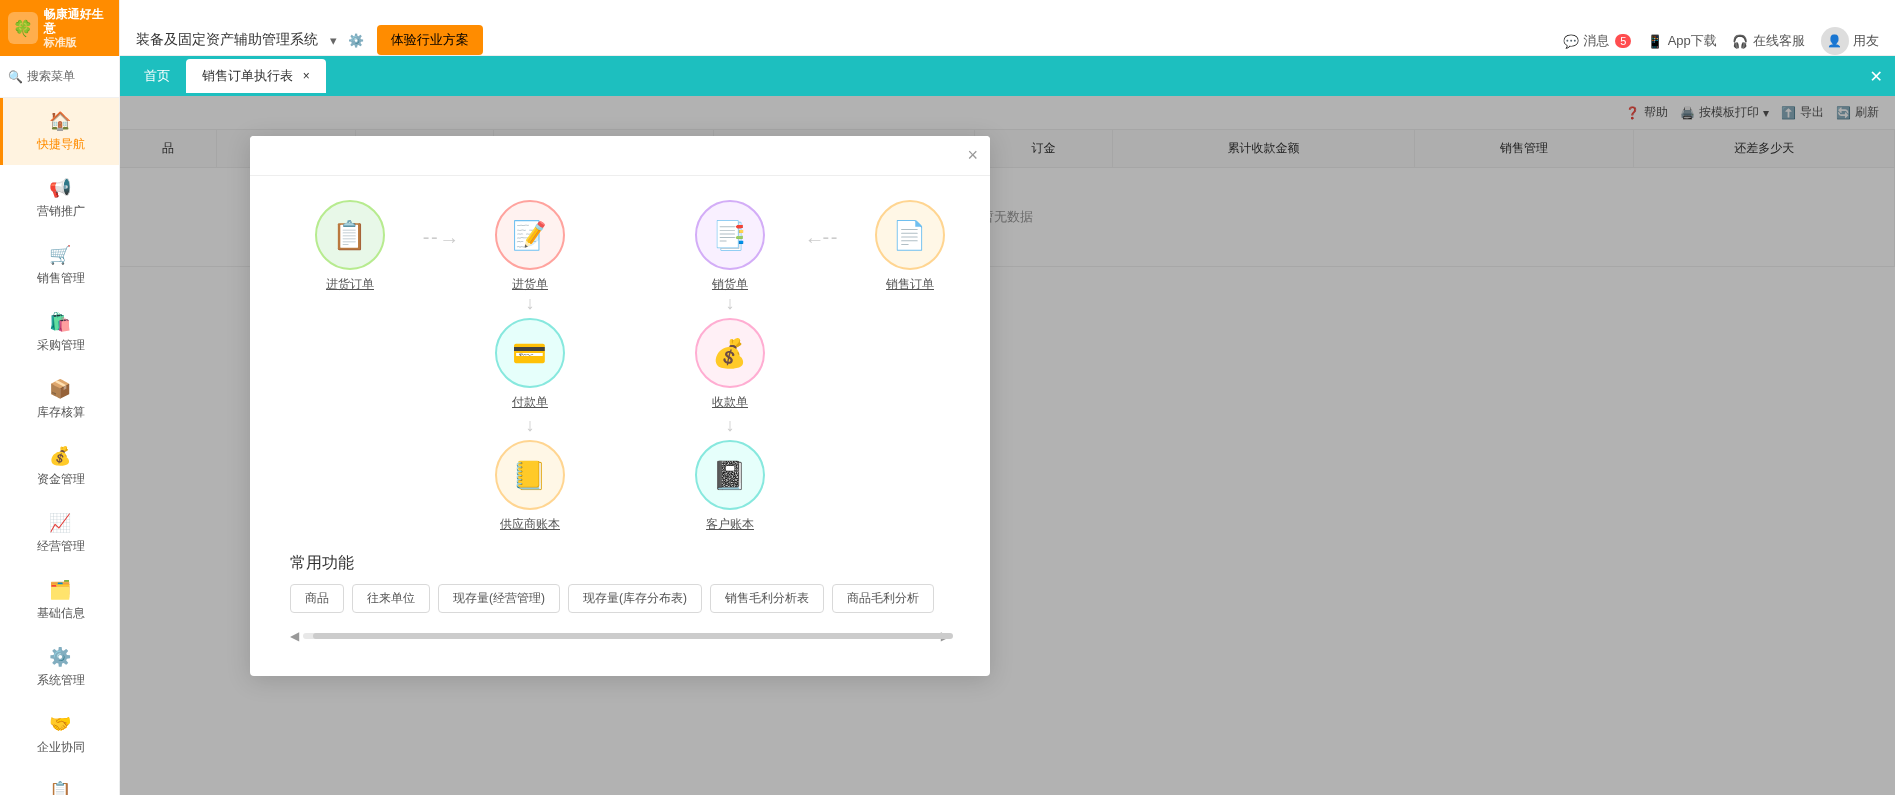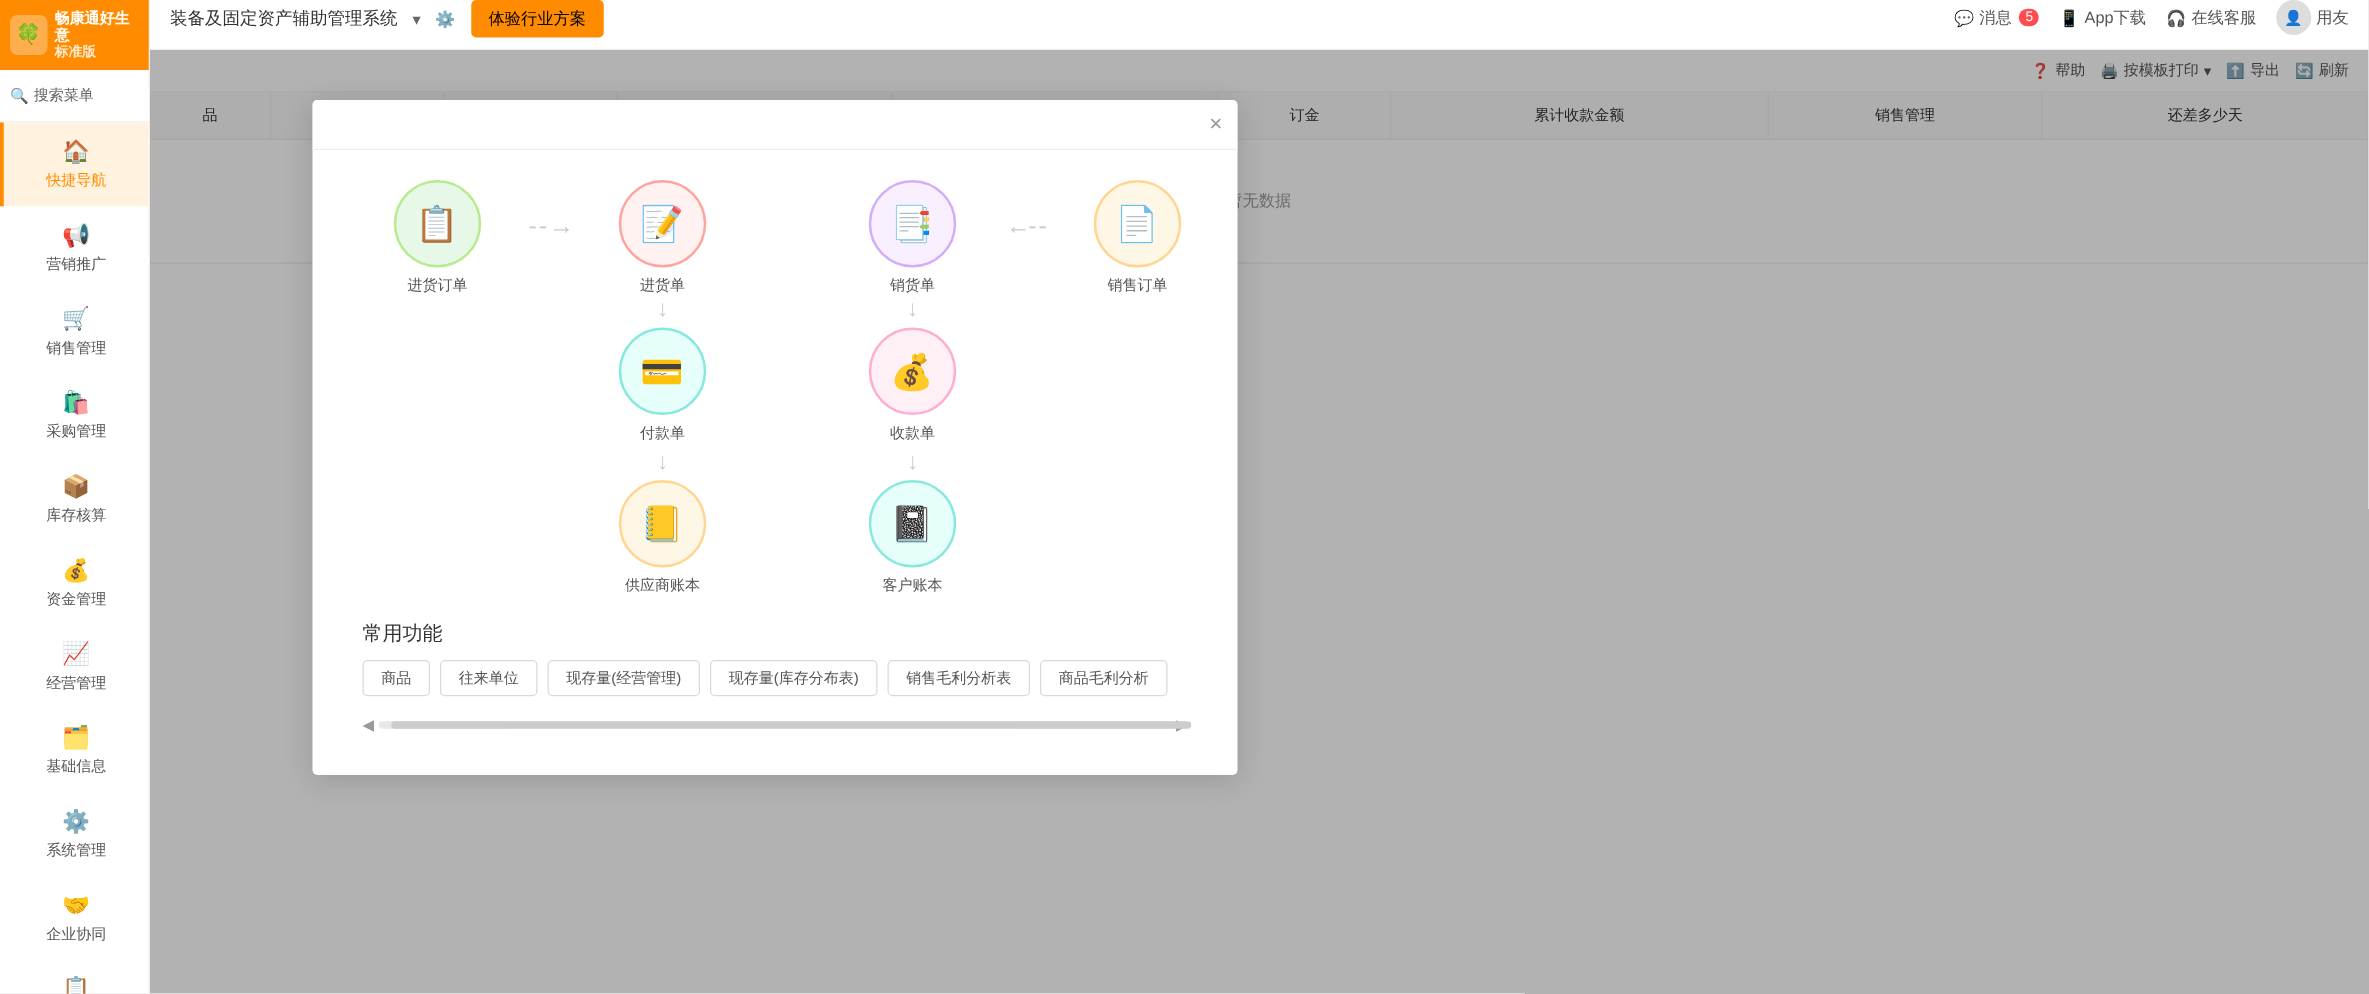--- a/index.html
+++ b/index.html
@@ -52,23 +52,23 @@
       gap: 4px;
     }
     .sidebar-item.active { background: #fff3e0; color: #ff8c00; border-left-color: #ff8c00; }
     .sidebar-item .nav-icon { font-size: 18px; }
 
     
     .main { flex: 1; display: flex; flex-direction: column; overflow: hidden; }
 
     
     .top-header {
-      height: 40px;
+      height: 56px;
       background: #fff;
-      display: flex; align-items: flex-start; justify-content: space-between;
+      display: flex; align-items: flex-end; justify-content: space-between;
       padding: 0 16px;
       border-bottom: 1px solid #eee;
       flex-shrink: 0;
     }
     .header-left { display: flex; align-items: center; gap: 12px; }
     .system-title { font-size: 14px; color: #333; font-weight: 500; }
     .header-icon-btn { color: #666; font-size: 13px; cursor: pointer; background: none; border: none; }
     .try-btn {
       background: #ff8c00; color: #000000; border: none; border-radius: 4px;
       padding: 6px 14px; font-size: 13px; cursor: pointer;
@@ -196,21 +196,21 @@
       width: 70px; height: 70px; border-radius: 50%;
       display: flex; align-items: center; justify-content: center;
       font-size: 28px;
     }
     .flow-circle.green { background: #e8f8e8; color: #52c41a; border: 2px solid #b7eb8f; }
     .flow-circle.red { background: #fff2f0; color: #ff4d4f; border: 2px solid #ffa39e; }
     .flow-circle.purple { background: #f9f0ff; color: #722ed1; border: 2px solid #d3adf7; }
     .flow-circle.orange { background: #fff7e6; color: #fa8c16; border: 2px solid #ffd591; }
     .flow-circle.cyan { background: #e6fffb; color: #13c2c2; border: 2px solid #87e8de; }
     .flow-circle.crimson { background: #fff0f6; color: #eb2f96; border: 2px solid #ffadd2; }
-    .flow-label { font-size: 12px; color: #555; }
+    .flow-label { font-size: 12px; color: #555; text-decoration: underline; }
 
     
     .common-functions { margin-top: 4px; }
     .common-functions-title { font-size: 16px; color: #333; margin-bottom: 10px; }
     .func-row { display: flex; gap: 8px; flex-wrap: wrap; margin-bottom: 8px; }
     .func-btn {
       border: 1px solid #d9d9d9; border-radius: 4px;
       padding: 5px 14px; font-size: 12px; color: #555;
       cursor: pointer; background: #fff;
     }
@@ -311,20 +311,30 @@
         <span>🎧</span>
         <span>在线客服</span>
       </div>
       <div class="header-right-item">
         <div class="user-avatar">👤</div>
         <span>用友</span>
       </div>
     </div>
   </div>
 
+  <div class="tab-bar">
+    <div class="tab-item">
+      <span>首页</span>
+    </div>
+    <div class="tab-item active">
+      <span>销售订单执行表</span>
+      <span class="tab-close">×</span>
+    </div>
+    <div class="tab-close-corner">✕</div>
+  </div>
 
   <div class="content-area">
 
     <div class="page-toolbar">
       <button class="toolbar-btn">
         <span>❓</span>
         <span>帮助</span>
       </button>
       <button class="toolbar-btn">
         <span>🖨️</span>

